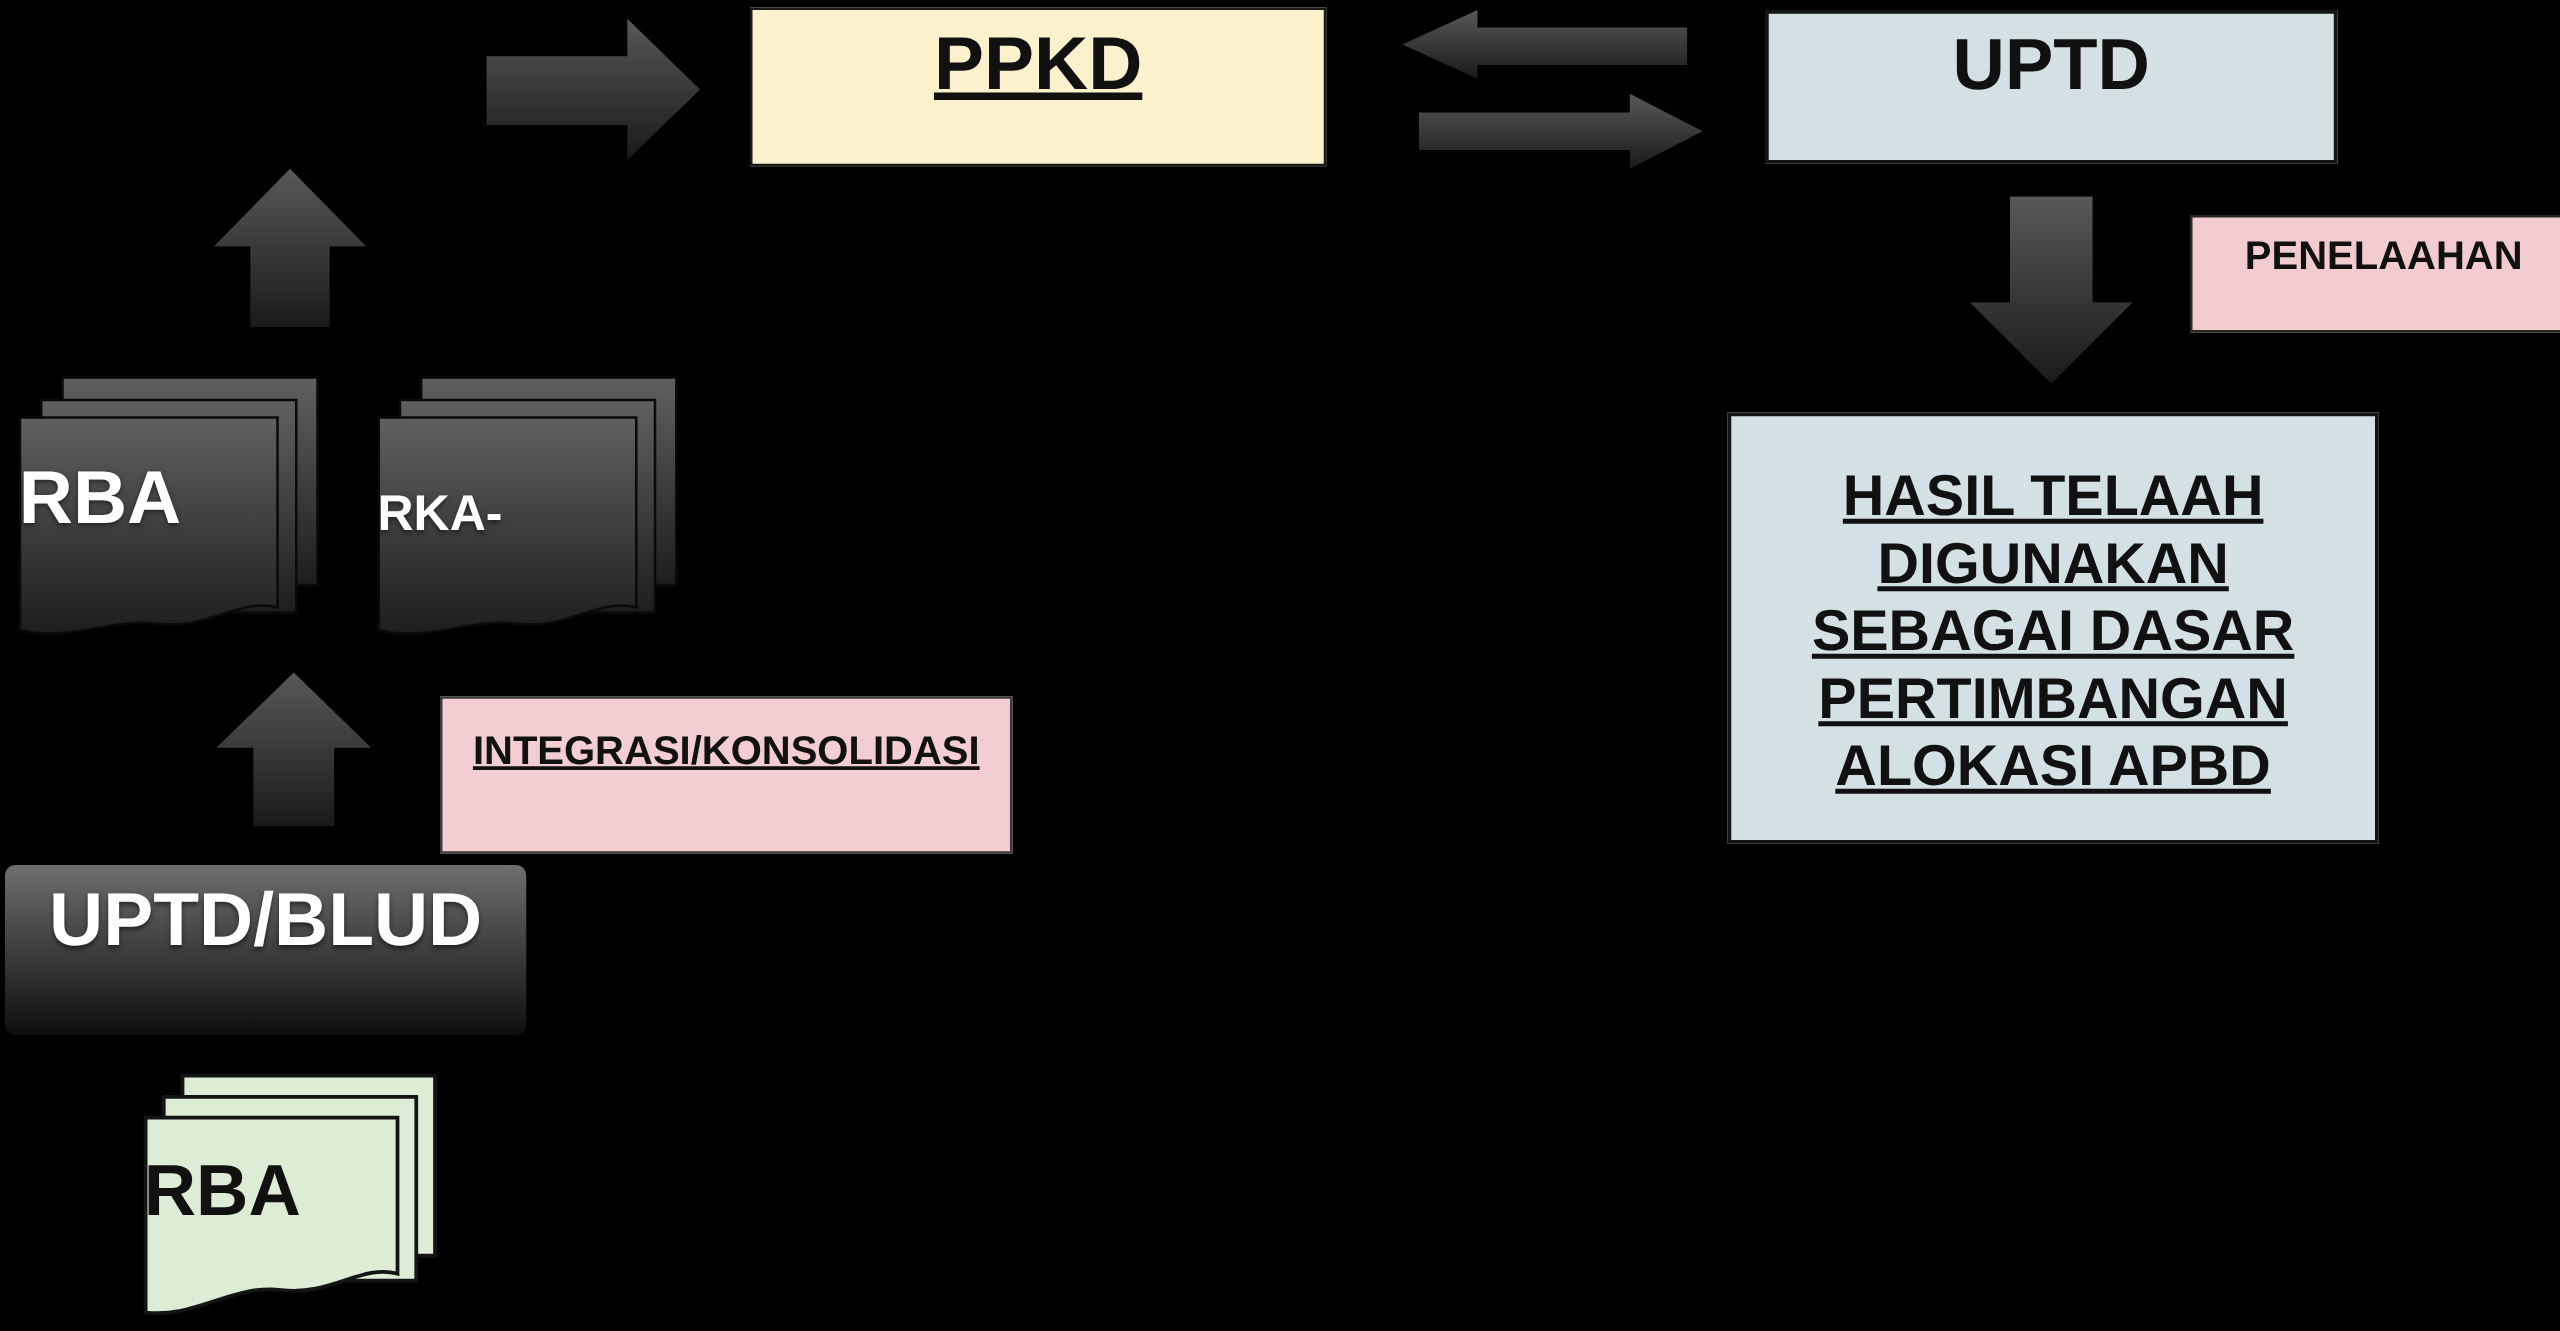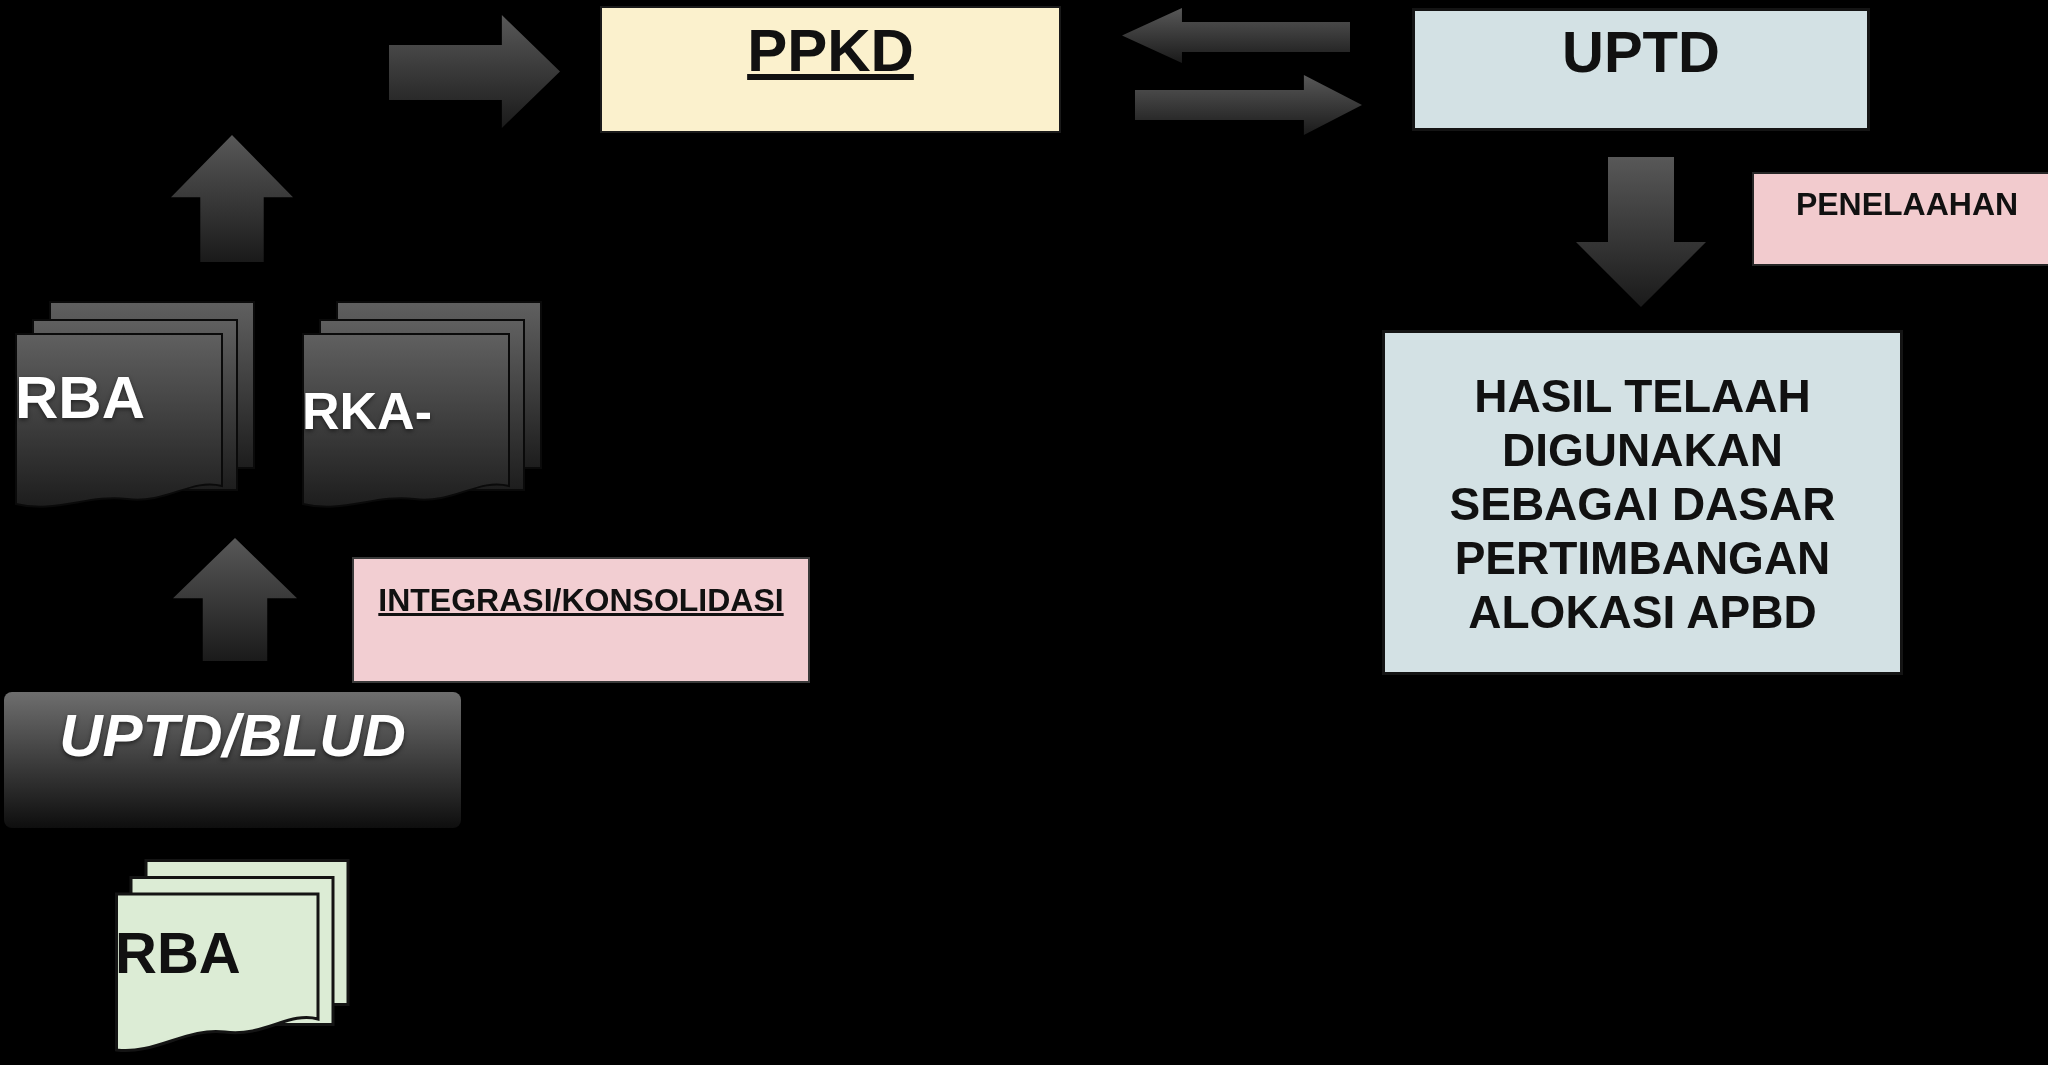--- a/index.html
+++ b/index.html
@@ -26,61 +26,60 @@
     background:var(--lightblue,#D3E1E4);
     border:3px solid #141414;
     font-size:58px;line-height:64px;padding-top:9px;
   }
   .node-hasil{
     left:1382px;top:330px;width:521px;height:345px;
     background:var(--lightblue,#D3E1E4);
     border:3px solid #141414;
     font-size:46px;line-height:54px;padding-top:36px;
   }
-  .node-hasil span{display:block;}
+  .node-hasil span{display:block;text-decoration:underline;}
   .node-penelaahan{
     left:1752px;top:172px;width:310px;height:94px;
     background:var(--pink,#F2CBCE);
     border:2px solid #262626;
     font-size:32px;line-height:36px;padding-top:12px;
   }
   .node-integrasi{
     left:352px;top:557px;width:458px;height:126px;
     background:var(--pink2,#F2CED2);
     border:2px solid #3a3a3a;
     font-size:32px;line-height:38px;padding-top:22px;text-decoration:underline;
   }
   .node-uptd{
-    left:4px;top:692px;width:457px;height:136px;
+    left:4px;top:692px;width:417px;height:136px;
     background:linear-gradient(180deg,var(--uptd-top,#6e6e6e),var(--uptd-bottom,#0e0e0e));
     border-radius:8px;
     color:#fff;font-size:60px;line-height:66px;padding-top:11px;
     text-shadow:0 2px 4px rgba(0,0,0,.55);
-    font-style:italic;
   }
   .arrow{
     background:linear-gradient(180deg,var(--arrow-top,#585858),var(--arrow-bottom,#1a1a1a));
   }
   .arrow-up{clip-path:polygon(50% 0,100% 49%,76% 49%,76% 100%,24% 100%,24% 49%,0 49%);}
   .arrow-down{clip-path:polygon(24.6% 0,75.4% 0,75.4% 56.7%,100% 56.7%,50% 100%,0 56.7%,24.6% 56.7%);}
   .arrow-right1{clip-path:polygon(0 26.5%,66% 26.5%,66% 0,100% 50%,66% 100%,66% 75.2%,0 75.2%);}
   .arrow-left{clip-path:polygon(100% 25.5%,26.3% 25.5%,26.3% 0,0 50%,26.3% 100%,26.3% 80%,100% 80%);}
   .arrow-right2{clip-path:polygon(0 25%,74.4% 25%,74.4% 0,100% 50%,74.4% 100%,74.4% 75%,0 75%);}
   .a-up1{left:171px;top:135px;width:122px;height:127px;}
   .a-up2{left:173px;top:538px;width:124px;height:123px;}
   .a-right1{left:389px;top:15px;width:171px;height:113px;}
   .a-left1{left:1122px;top:8px;width:228px;height:55px;}
   .a-right2{left:1135px;top:75px;width:227px;height:60px;}
   .a-down1{left:1576px;top:157px;width:130px;height:150px;}
   .stack-label{
     text-align:left;color:#fff;
     text-shadow:0 2px 4px rgba(0,0,0,.5);
   }
   .lbl-rba-dark{left:15px;top:365px;width:208px;font-size:60px;line-height:66px;}
-  .lbl-rka-dark{left:302px;top:382px;width:206px;font-size:52px;line-height:58px;}
+  .lbl-rka-dark{left:302px;top:382px;width:206px;font-size:40px;line-height:58px;}
   .lbl-rba-green{left:115px;top:921px;width:205px;font-size:58px;line-height:64px;color:#111;text-shadow:none;}
   .st-rba-dark{left:15px;top:301px;width:240px;height:210px;}
   .st-rka-dark{left:302px;top:301px;width:240px;height:210px;}
   .st-rba-green{left:115px;top:859px;width:235px;height:206px;}
   svg{display:block;overflow:visible;}
 </style>
 </head>
 <body>
 
 <div class="abs arrow arrow-up a-up1"></div>

